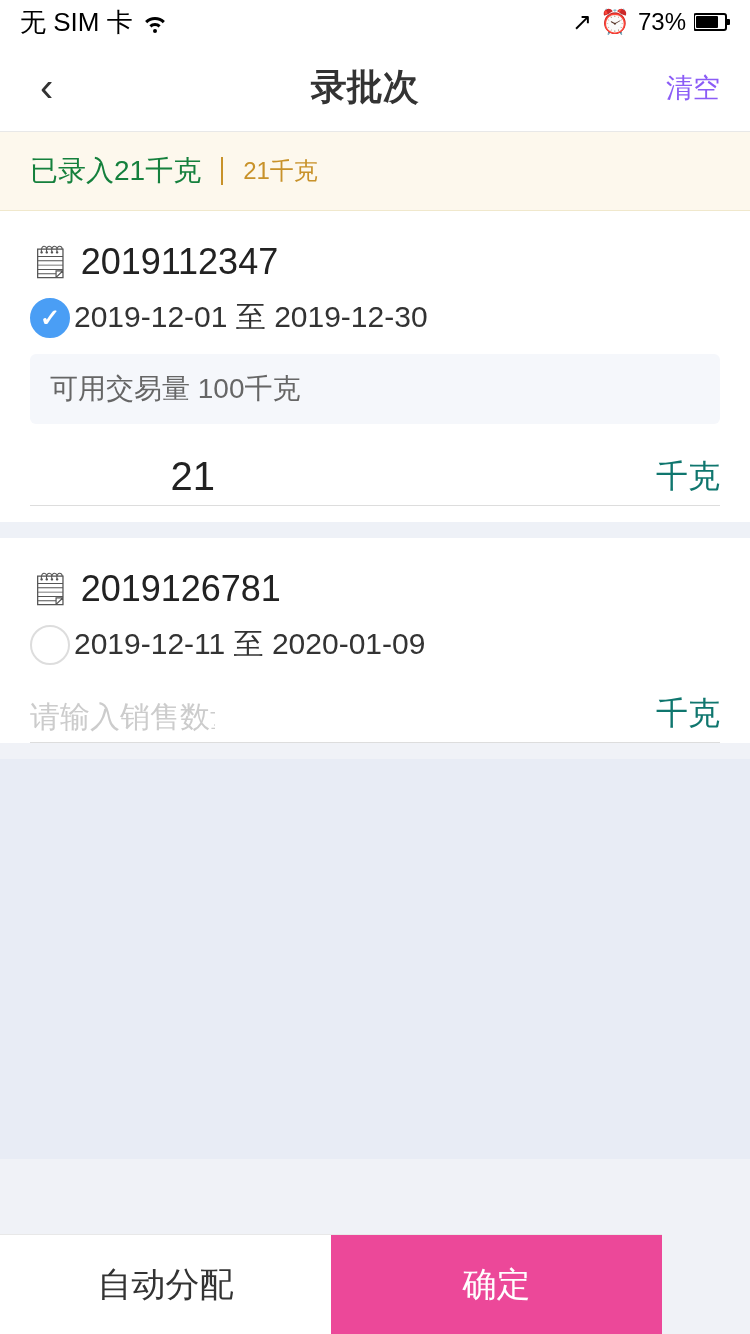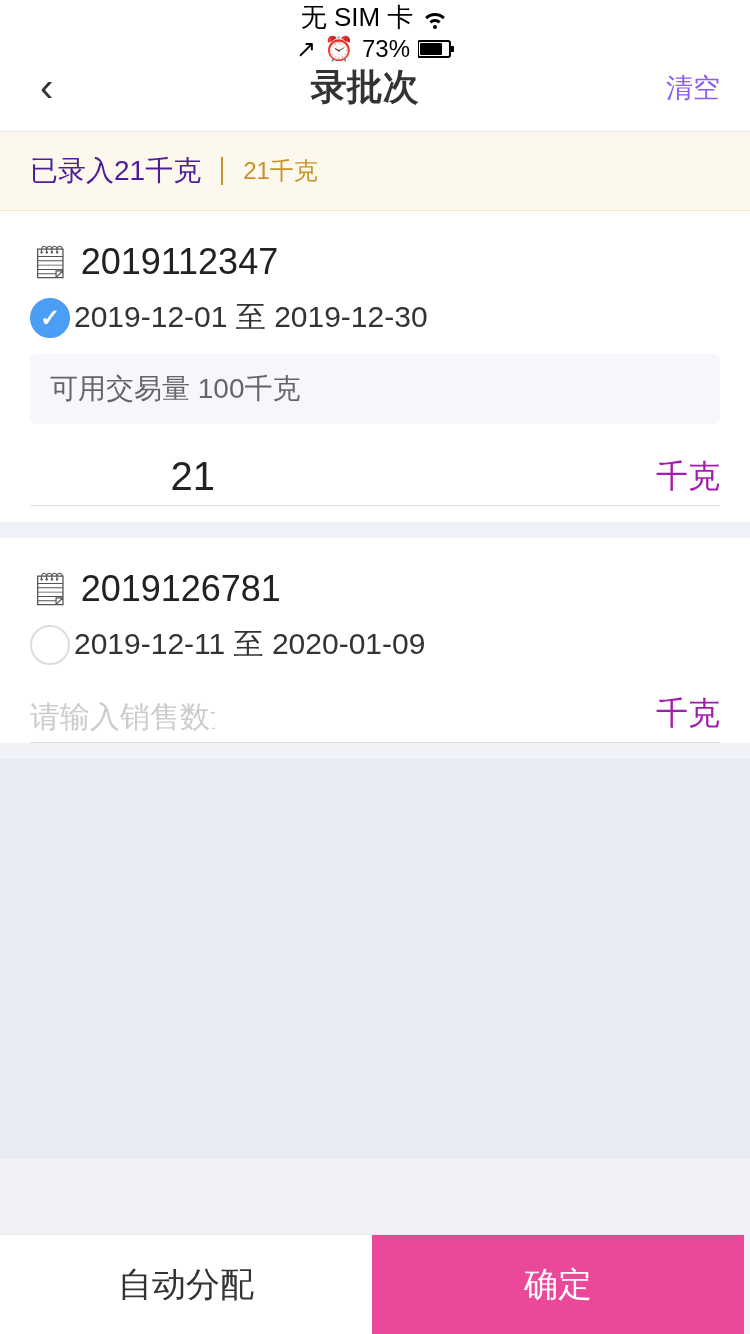--- a/index.html
+++ b/index.html
@@ -15,21 +15,20 @@
     
     .status-bar {
       width: 750px;
       height: 44px;
       background: #fff;
       display: flex;
       align-items: center;
       justify-content: space-between;
       padding: 0 20px;
       font-size: 28px;
-      flex-direction: column;
     }
     .status-left {
       display: flex;
       align-items: center;
       gap: 8px;
       font-size: 26px;
       color: #000;
     }
     .status-center {
       font-size: 30px;
@@ -77,21 +76,21 @@
       width: 750px;
       background: #fdf8ed;
       padding: 20px 30px;
       display: flex;
       align-items: center;
       gap: 20px;
       border-bottom: 1px solid #f0e8cc;
     }
     .summary-recorded {
       font-size: 28px;
-      color: #4c1d95;
+      color: #15803d;
     }
     .summary-divider {
       width: 2px;
       height: 28px;
       background: #c8922a;
     }
     .summary-total {
       font-size: 24px;
       color: #c8922a;
     }
@@ -182,21 +181,21 @@
       outline: none;
       background: transparent;
       width: 200px;
     }
     .quantity-input::placeholder {
       color: #ccc;
       font-size: 30px;
     }
     .quantity-unit {
       font-size: 32px;
-      color: #a21caf;
+      color: #0f766e;
     }
 
     .quantity-underline {
       height: 1px;
       background: #ddd;
       margin: 6px 0 16px 0;
       width: 100%;
     }
 
     .batch-divider {
@@ -207,21 +206,21 @@
 
     
     .bottom-spacer {
       background: #e8ecf5;
       flex: 1;
       min-height: 400px;
     }
 
     
     .bottom-bar {
-      width: 744px;
+      width: 662px;
       height: 100px;
       display: flex;
       position: fixed;
       bottom: 0;
       left: 0;
       background: #fff;
       border-top: 1px solid #e8e8e8;
     }
     .btn-auto {
       flex: 1;

